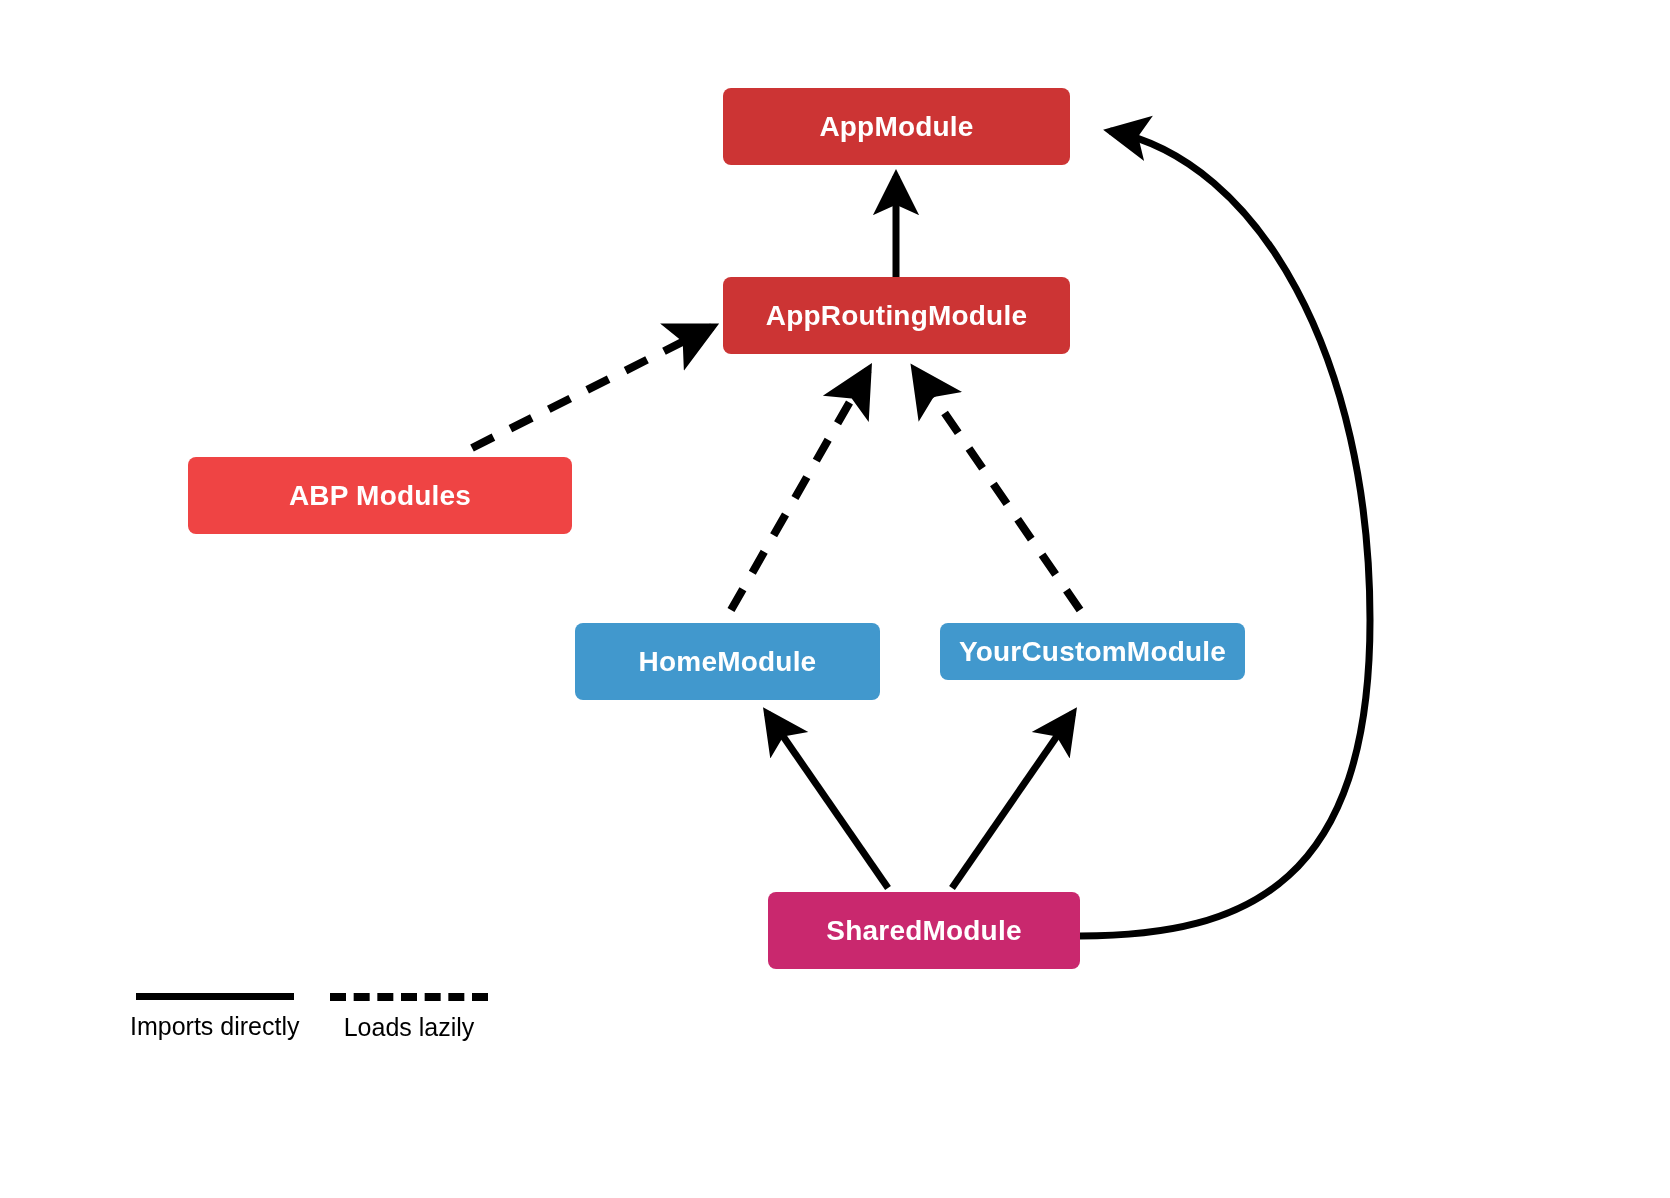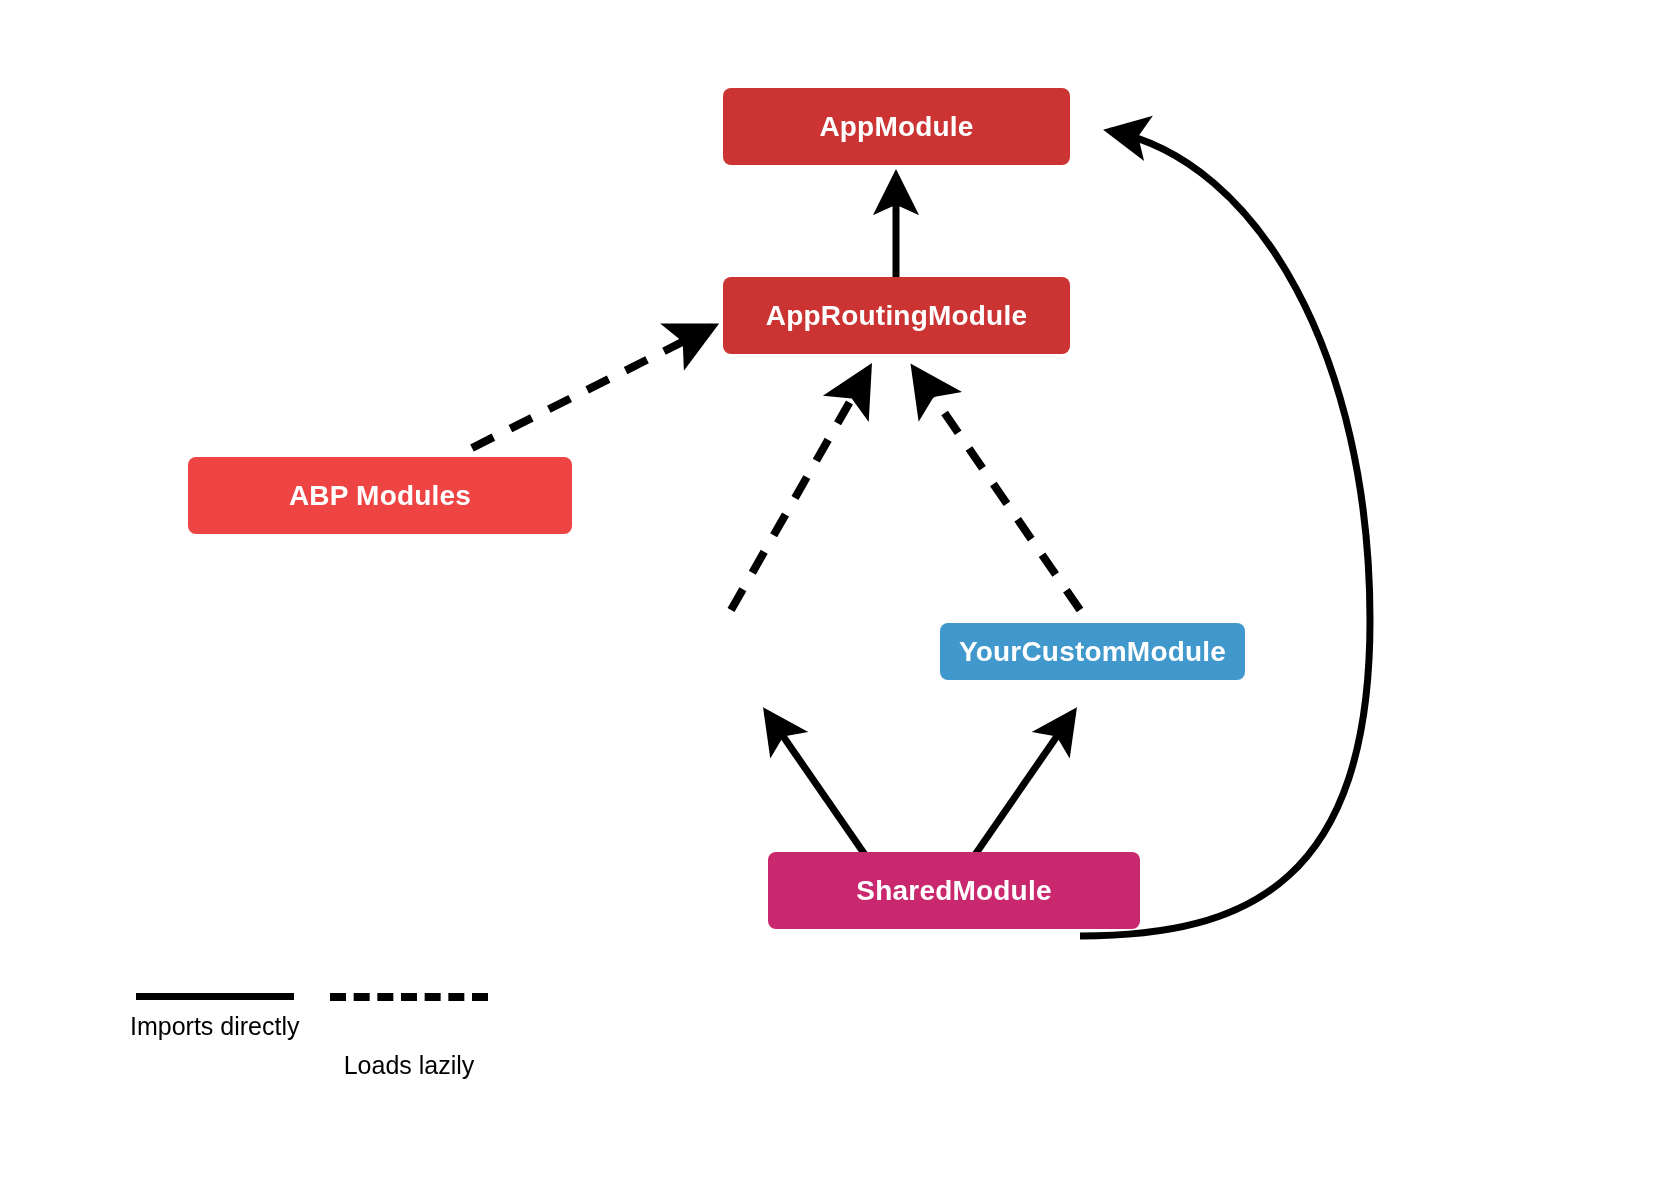--- a/index.html
+++ b/index.html
@@ -117,36 +117,39 @@
   </div>
 
   <div class="node" style="left:723px; top:277px; width:347px; height:77px; background:#cc3434;">
     <span>AppRoutingModule</span>
   </div>
 
   <div class="node" style="left:188px; top:457px; width:384px; height:77px; background:#ef4444;">
     <span>ABP Modules</span>
   </div>
 
+  <div class="node" style="left:575px; top:623px; width:305px; height:77px; background:#4198cd;">
+    <span>HomeModule</span>
+  </div>
 
   <div class="node" style="left:940px; top:623px; width:305px; height:57px; background:#4198cd;">
     <span>YourCustomModule</span>
   </div>
 
-  <div class="node" style="left:768px; top:852px; width:372px; height:77px; background:#c9286e;">
+  <div class="node" style="left:768px; top:892px; width:312px; height:77px; background:#c9286e;">
     <span>SharedModule</span>
   </div>
 
   <div class="legend" style="left:0px; top:0px; width:1374px; height:1198px;">
 
     <div class="legend-item" style="left:130px; top:993px;">
       <div class="legend-swatch"></div>
       <div class="legend-label">Imports directly</div>
     </div>
 
-    <div class="legend-item" style="left:330px; top:993px;gap:38px;">
+    <div class="legend-item" style="left:330px; top:993px;">
       <div class="legend-swatch dashed"></div>
       <div class="legend-label">Loads lazily</div>
     </div>
 
   </div>
 
 </div>
 
 </body></html>

